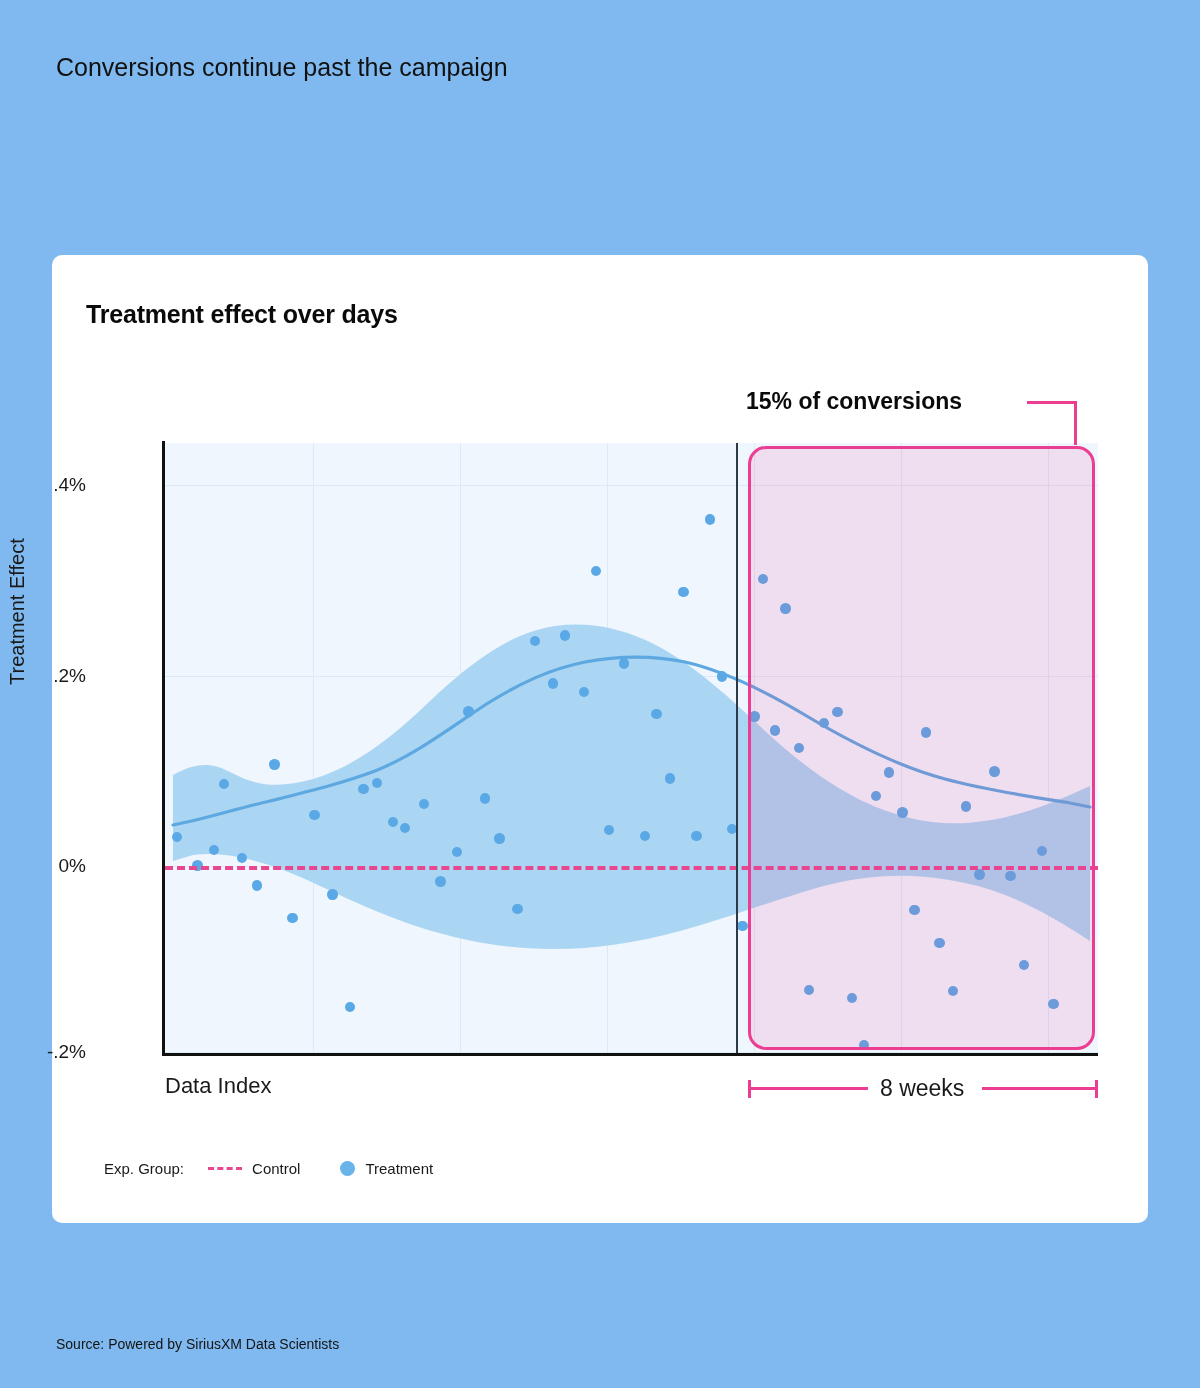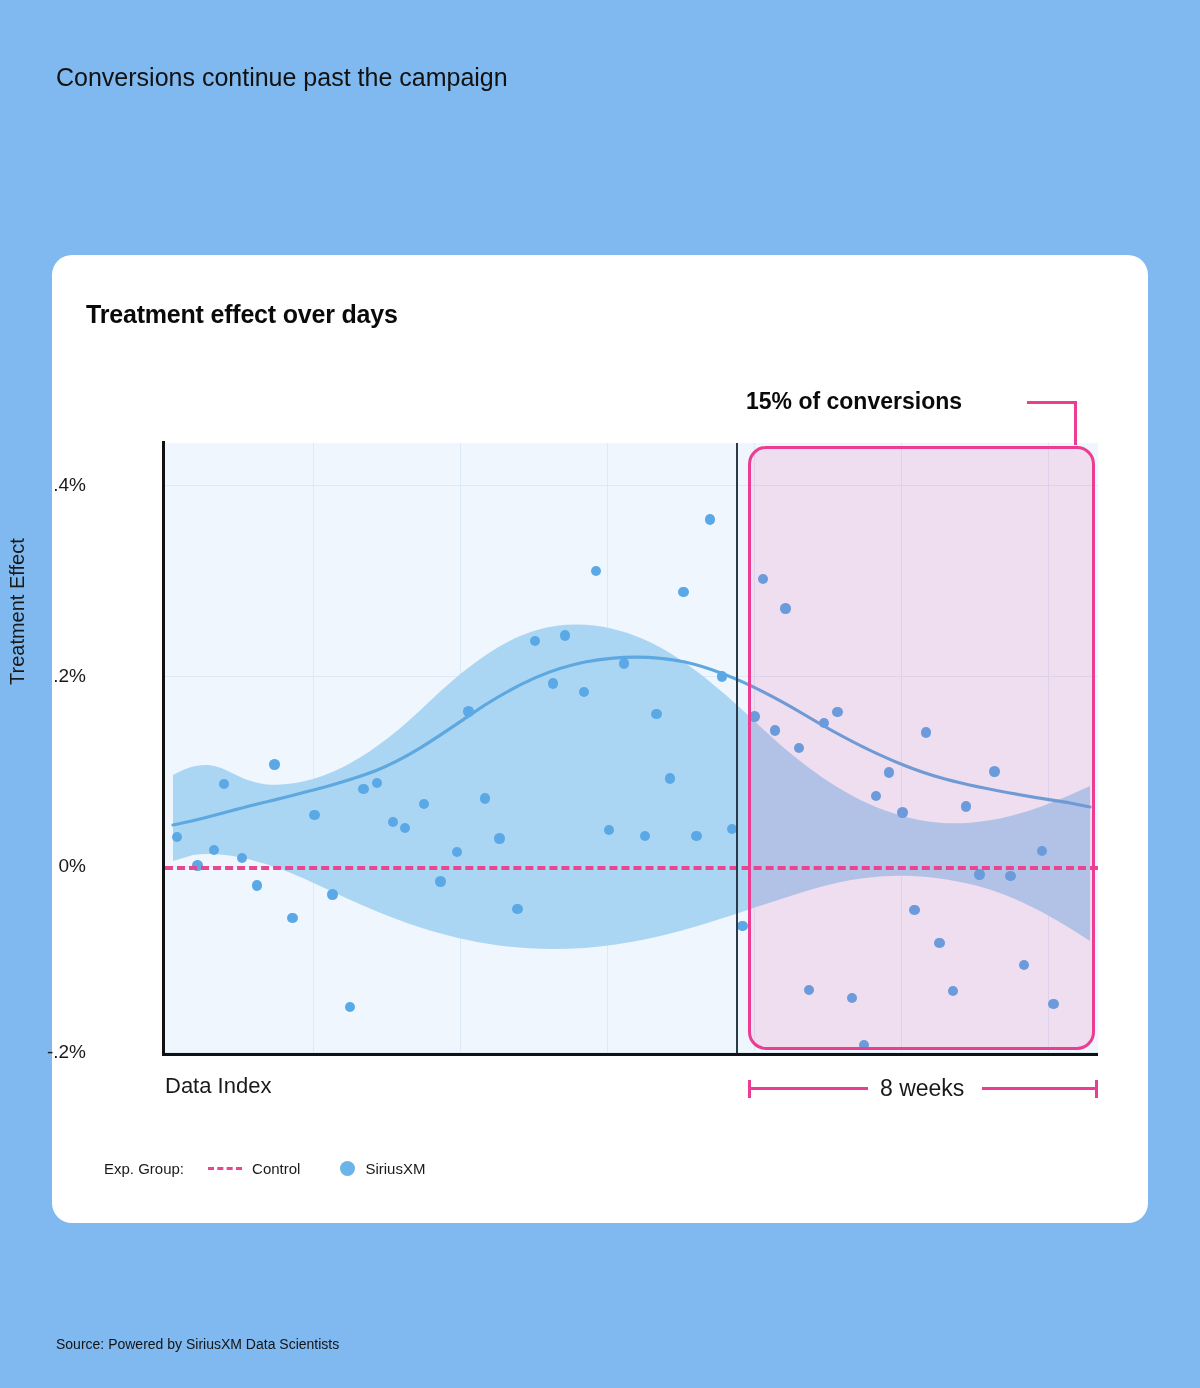--- a/index.html
+++ b/index.html
@@ -17,35 +17,35 @@
   
   .header { position: absolute; left: 56px; top: 40px; width: 1090px; }
   .header-title {
     font-size: 44px;
     font-weight: bold;
     color: #0a0a0a;
     letter-spacing: -0.5px;
     line-height: 1.15;
   }
   .header-subtitle {
-    margin-top: 23px;
+    margin-top: 13px;
     font-size: 25px;
     color: #111;
     font-weight: 400;
   }
 
   
   .card {
     position: absolute;
     left: 52px;
     top: 255px;
     width: 1096px;
     height: 968px;
     background: #ffffff;
-    border-radius: 20px;
+    border-radius: 10px;
   }
   .card-title {
     position: absolute;
     left: 34px;
     top: 45px;
     font-size: 25px;
     font-weight: bold;
     color: #0a0a0a;
     letter-spacing: -0.2px;
   }
@@ -343,20 +343,20 @@
     <div class="dim-cap" style="left:1043px; top:825px;"></div>
 
     <div class="legend">
       <span class="legend-title">Exp. Group:</span>
       <span class="legend-item">
         <span class="legend-dash"></span>
         <span>Control</span>
       </span>
       <span class="legend-item" style="margin-left:26px;">
         <span class="legend-dot"></span>
-        <span>SiriusXM</span>
+        <span>Treatment</span>
       </span>
     </div>
 
   </div>
 </div>
 
 <div class="footer">Source: Powered by SiriusXM Data Scientists</div>
 
 </body></html>

